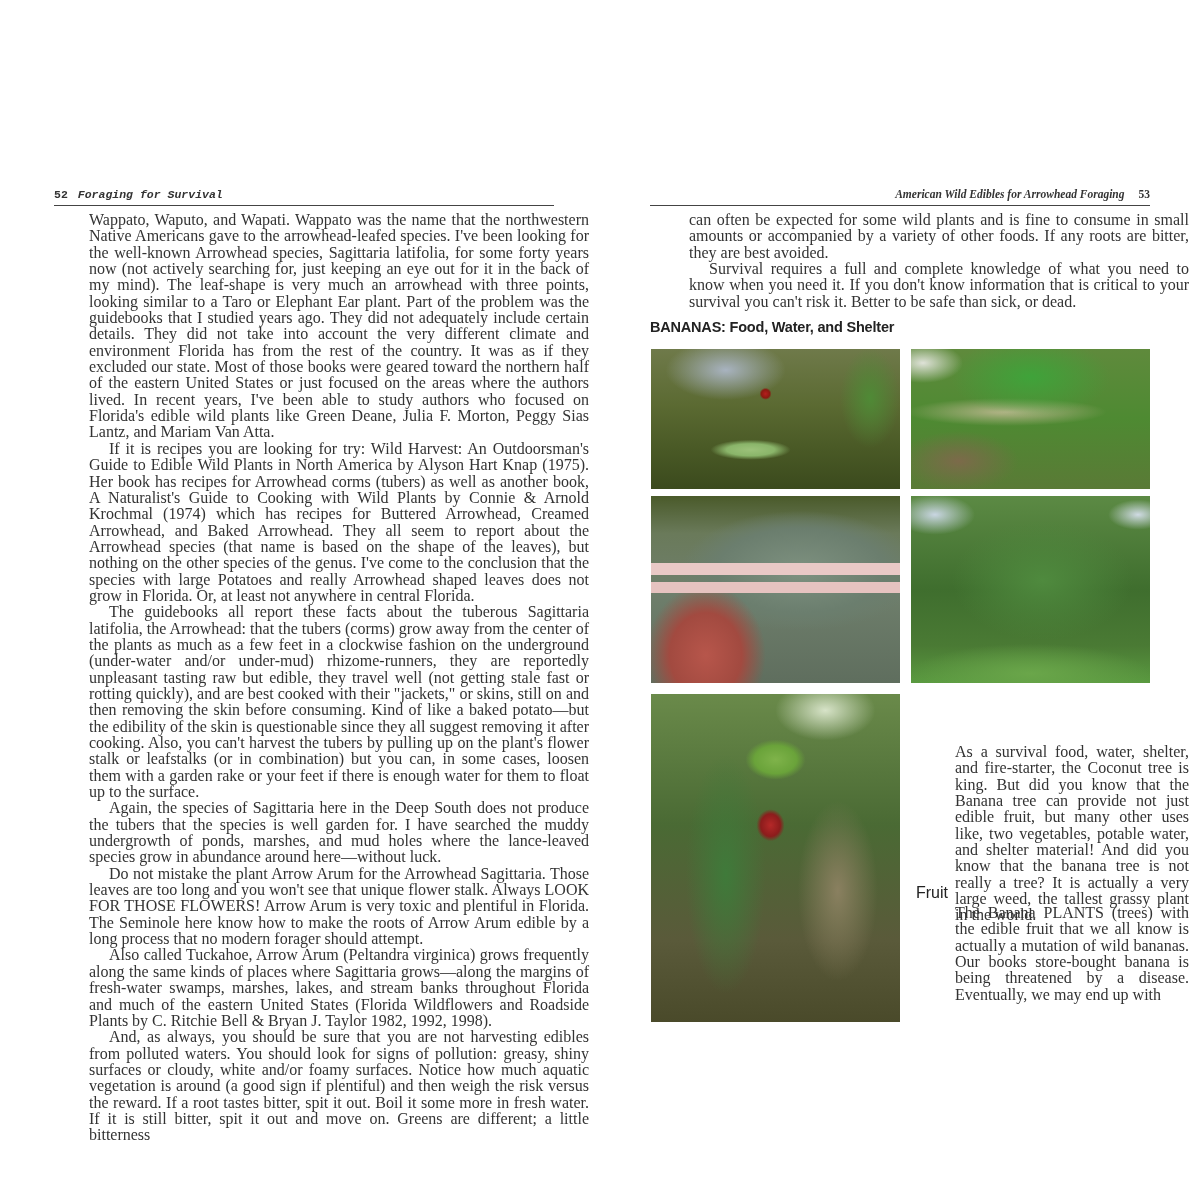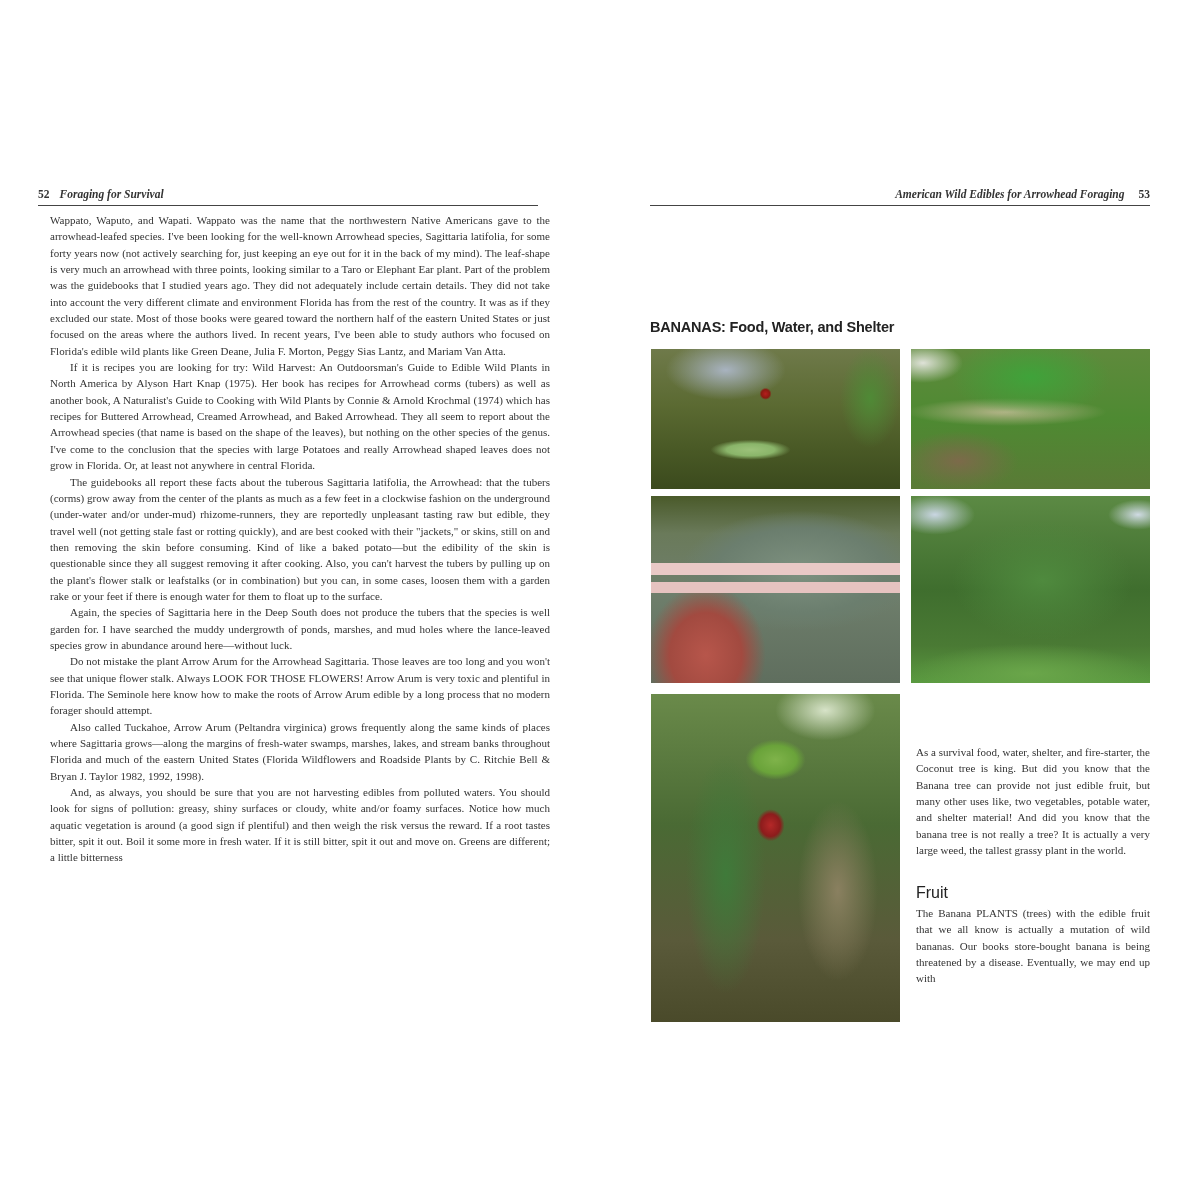--- a/index.html
+++ b/index.html
@@ -1,26 +1,26 @@
 <!DOCTYPE html>
 <html><head>
 <meta charset="utf-8">
 <style>
   html, body { margin:0; padding:0; background:#ffffff; }
   body { width:1200px; height:1200px; position:relative; overflow:hidden; font-family:"Liberation Serif", serif; color:#2a2a2a; }
   .page { position:absolute; top:0; }
   .left { left:0; width:600px; }
   .right { left:600px; width:600px; }
   .runhead { position:absolute; top:188px; font-size:11.5px; font-weight:bold; font-style:italic; color:#333; border-bottom:1.5px solid #444; padding-bottom:2px; height:15px; }
-  .left .runhead { left:38px; width:500px; }
+  .left .runhead { left:54px; width:500px;font-family:Liberation Mono, monospace; }
   .right .runhead { left:50px; width:500px; text-align:right; }
   .runhead .pnum { font-style:normal; }
   .left .runhead .pnum { margin-right:10px; }
   .right .runhead .pnum { margin-left:14px; }
-  .body-text { position:absolute; font-size:11px; line-height:16.35px; text-align:justify; hyphens:auto; color:#333; }
+  .body-text { position:absolute; font-size:16px; line-height:16.35px; text-align:justify; hyphens:auto; color:#333;margin-left:39px; }
   .left .body-text { left:50px; top:212px; width:500px; }
   .body-text p { margin:0; text-indent:0; }
   .body-text p.ind { text-indent:20px; }
   .right-top { left:50px; top:212px; width:500px; }
   .section-heading { position:absolute; left:50px; top:319px; font-family:"Liberation Sans", sans-serif; font-weight:bold; font-size:14.5px; color:#222; letter-spacing:-0.2px; }
   .photo { position:absolute; overflow:hidden; }
   .side-text { left:316px; top:744px; width:234px; }
   .sub-heading { position:absolute; left:316px; top:884px; font-family:"Liberation Sans", sans-serif; font-size:16px; color:#222; }
   .side-text2 { left:316px; top:905px; width:234px; }
 </style>
@@ -40,20 +40,22 @@
     <p class="ind">Also called Tuckahoe, Arrow Arum (Peltandra virginica) grows frequently along the same kinds of places where Sagittaria grows—along the margins of fresh-water swamps, marshes, lakes, and stream banks throughout Florida and much of the eastern United States (Florida Wildflowers and Roadside Plants by C. Ritchie Bell &amp; Bryan J. Taylor 1982, 1992, 1998).</p>
     <p class="ind">And, as always, you should be sure that you are not harvesting edibles from polluted waters. You should look for signs of pollution: greasy, shiny surfaces or cloudy, white and/or foamy surfaces. Notice how much aquatic vegetation is around (a good sign if plentiful) and then weigh the risk versus the reward. If a root tastes bitter, spit it out. Boil it some more in fresh water. If it is still bitter, spit it out and move on. Greens are different; a little bitterness</p>
   </div>
 </div>
 
 <div class="page right">
   <div class="runhead">
     <span>American Wild Edibles for Arrowhead Foraging</span><span class="pnum">53</span>
   </div>
   <div class="body-text right-top">
+    <p>can often be expected for some wild plants and is fine to consume in small amounts or accompanied by a variety of other foods. If any roots are bitter, they are best avoided.</p>
+    <p class="ind">Survival requires a full and complete knowledge of what you need to know when you need it. If you don't know information that is critical to your survival you can't risk it. Better to be safe than sick, or dead.</p>
   </div>
   <div class="section-heading">BANANAS: Food, Water, and Shelter</div>
 
   <div class="photo" style="left:51px;top:349px;width:249px;height:140px;background:
     radial-gradient(ellipse 40px 10px at 40% 72%, #9cc27a 0%, #8ab56a 60%, transparent 100%),
     radial-gradient(circle 6px at 46% 32%, #b51e1e 0%, #8a1a10 70%, transparent 100%),
     radial-gradient(ellipse 30px 50px at 88% 35%, #4f8a36 0%, transparent 100%),
     radial-gradient(ellipse 60px 30px at 30% 15%, #a8b3c0 0%, transparent 100%),
     linear-gradient(180deg, #6f7a4a 0%, #5b6a32 40%, #4a5a26 70%, #3b4a1d 100%);"></div>
 

